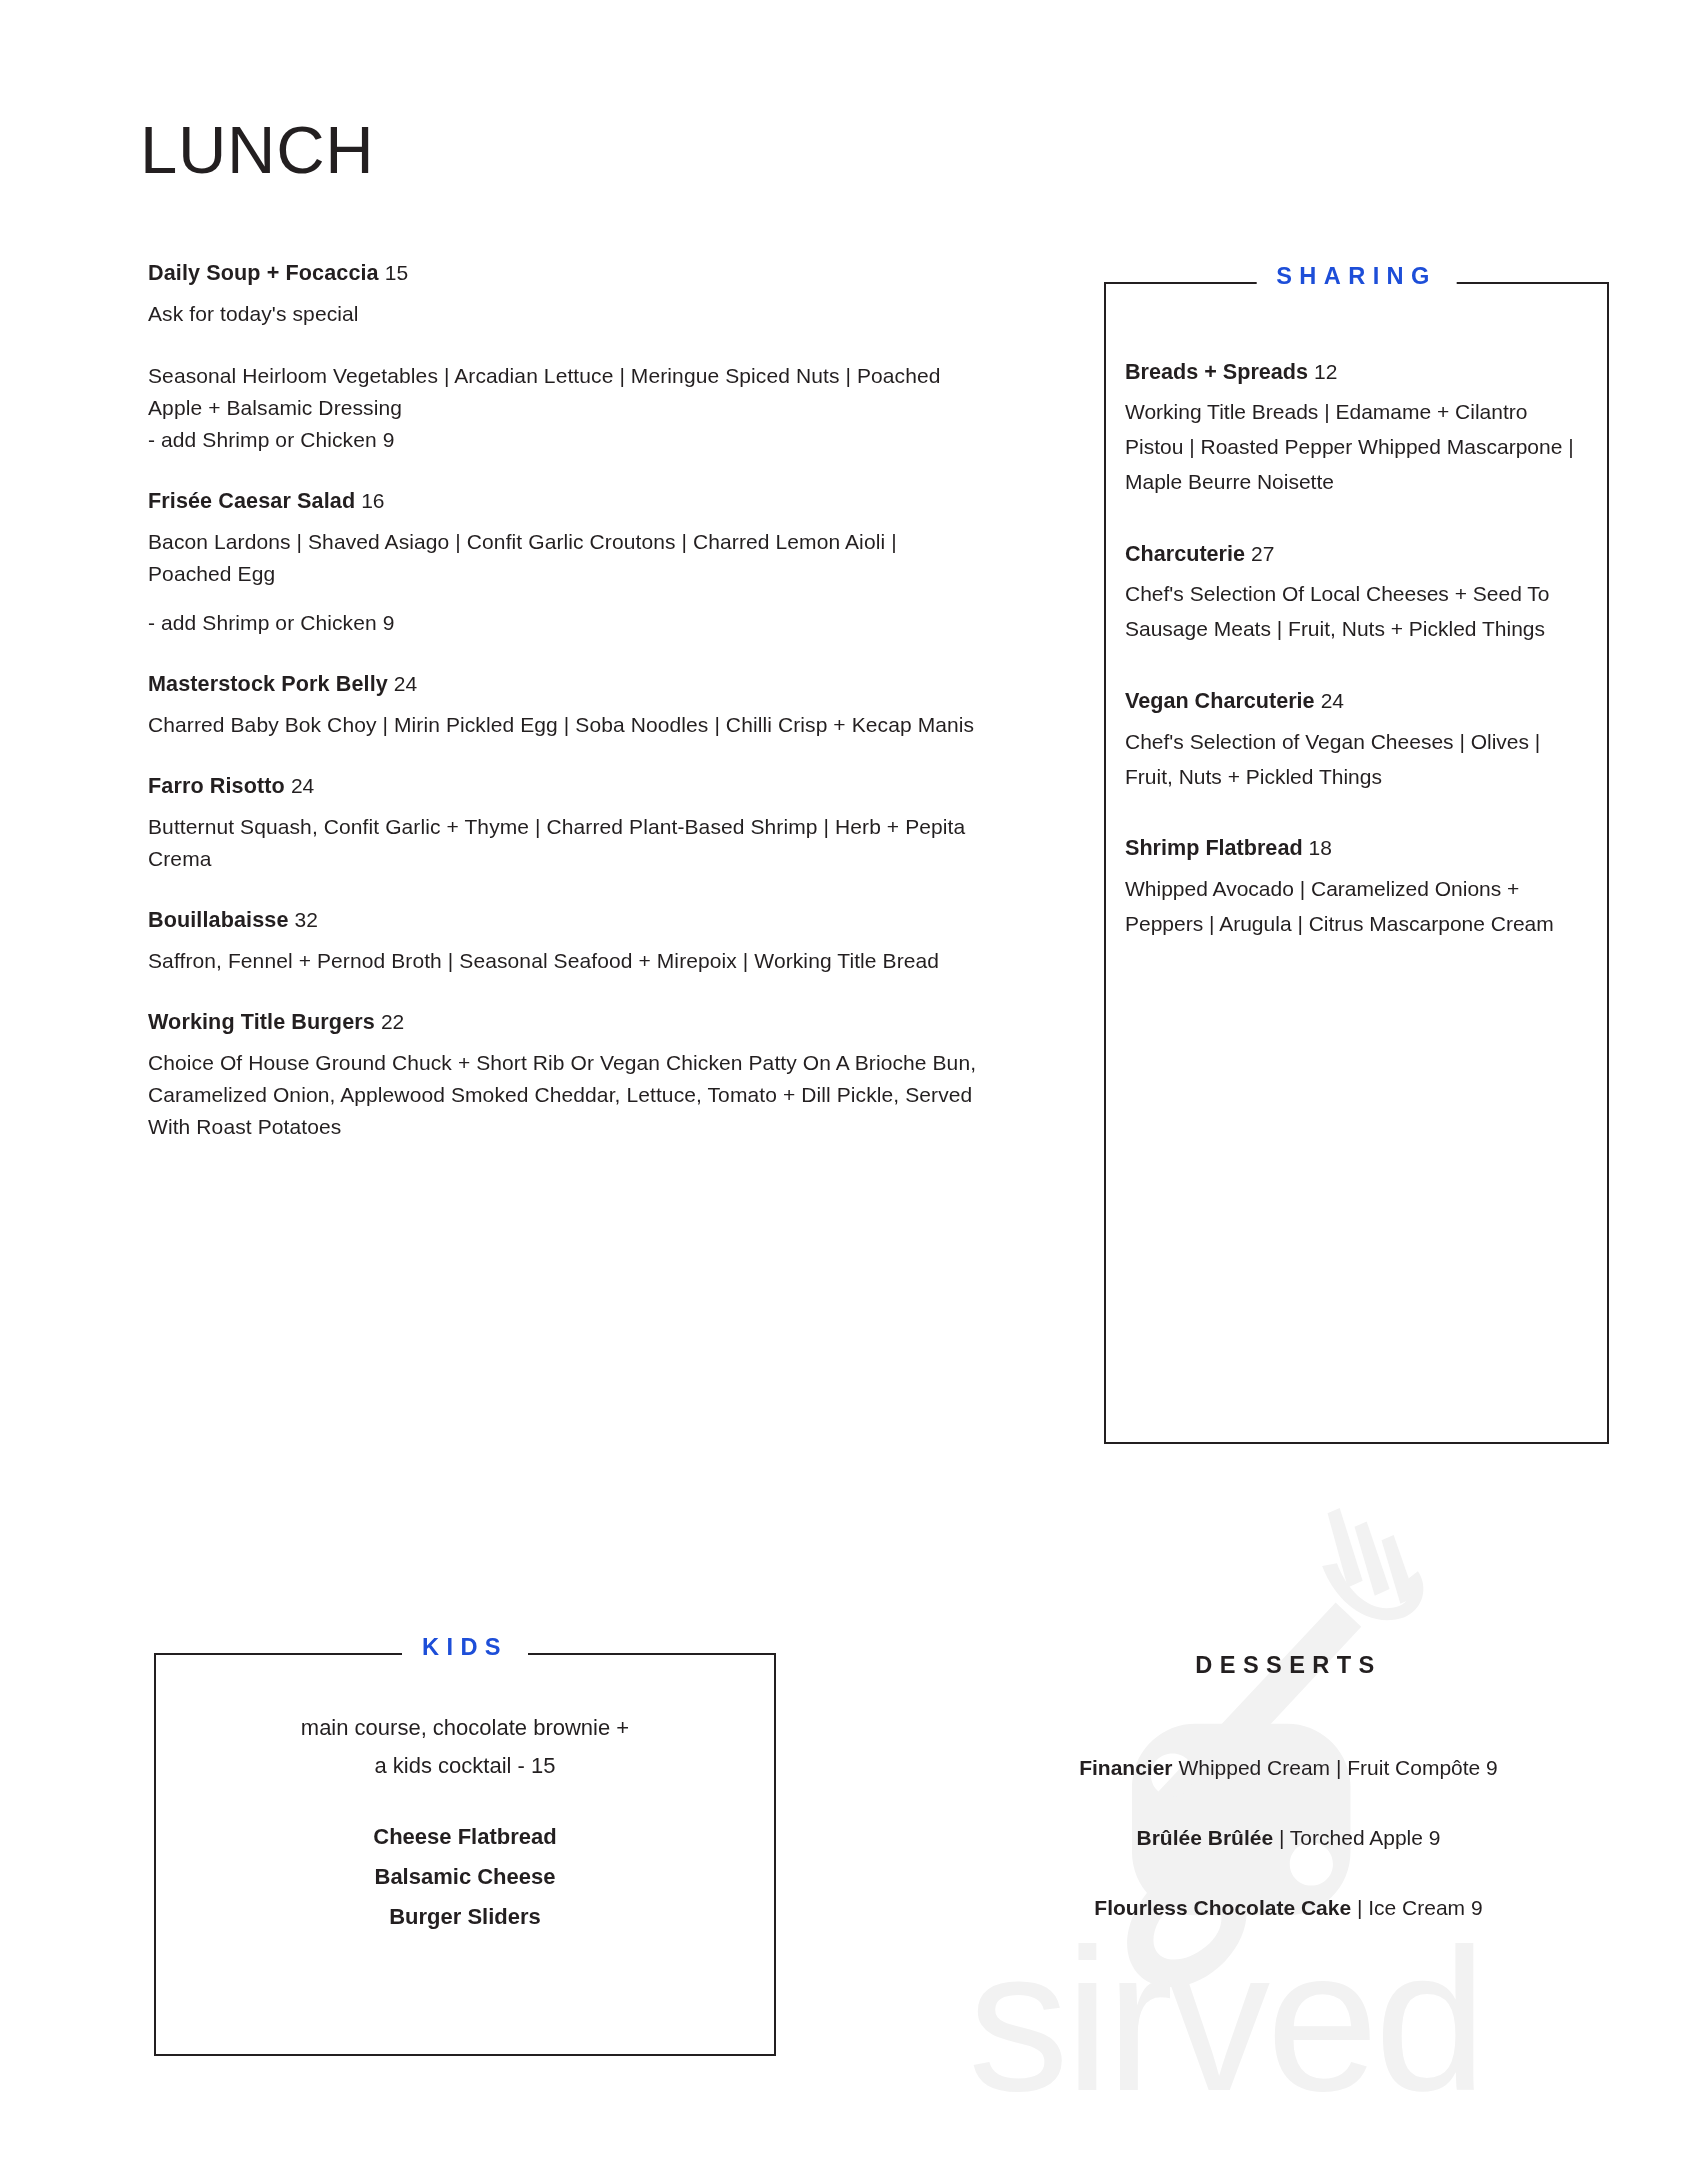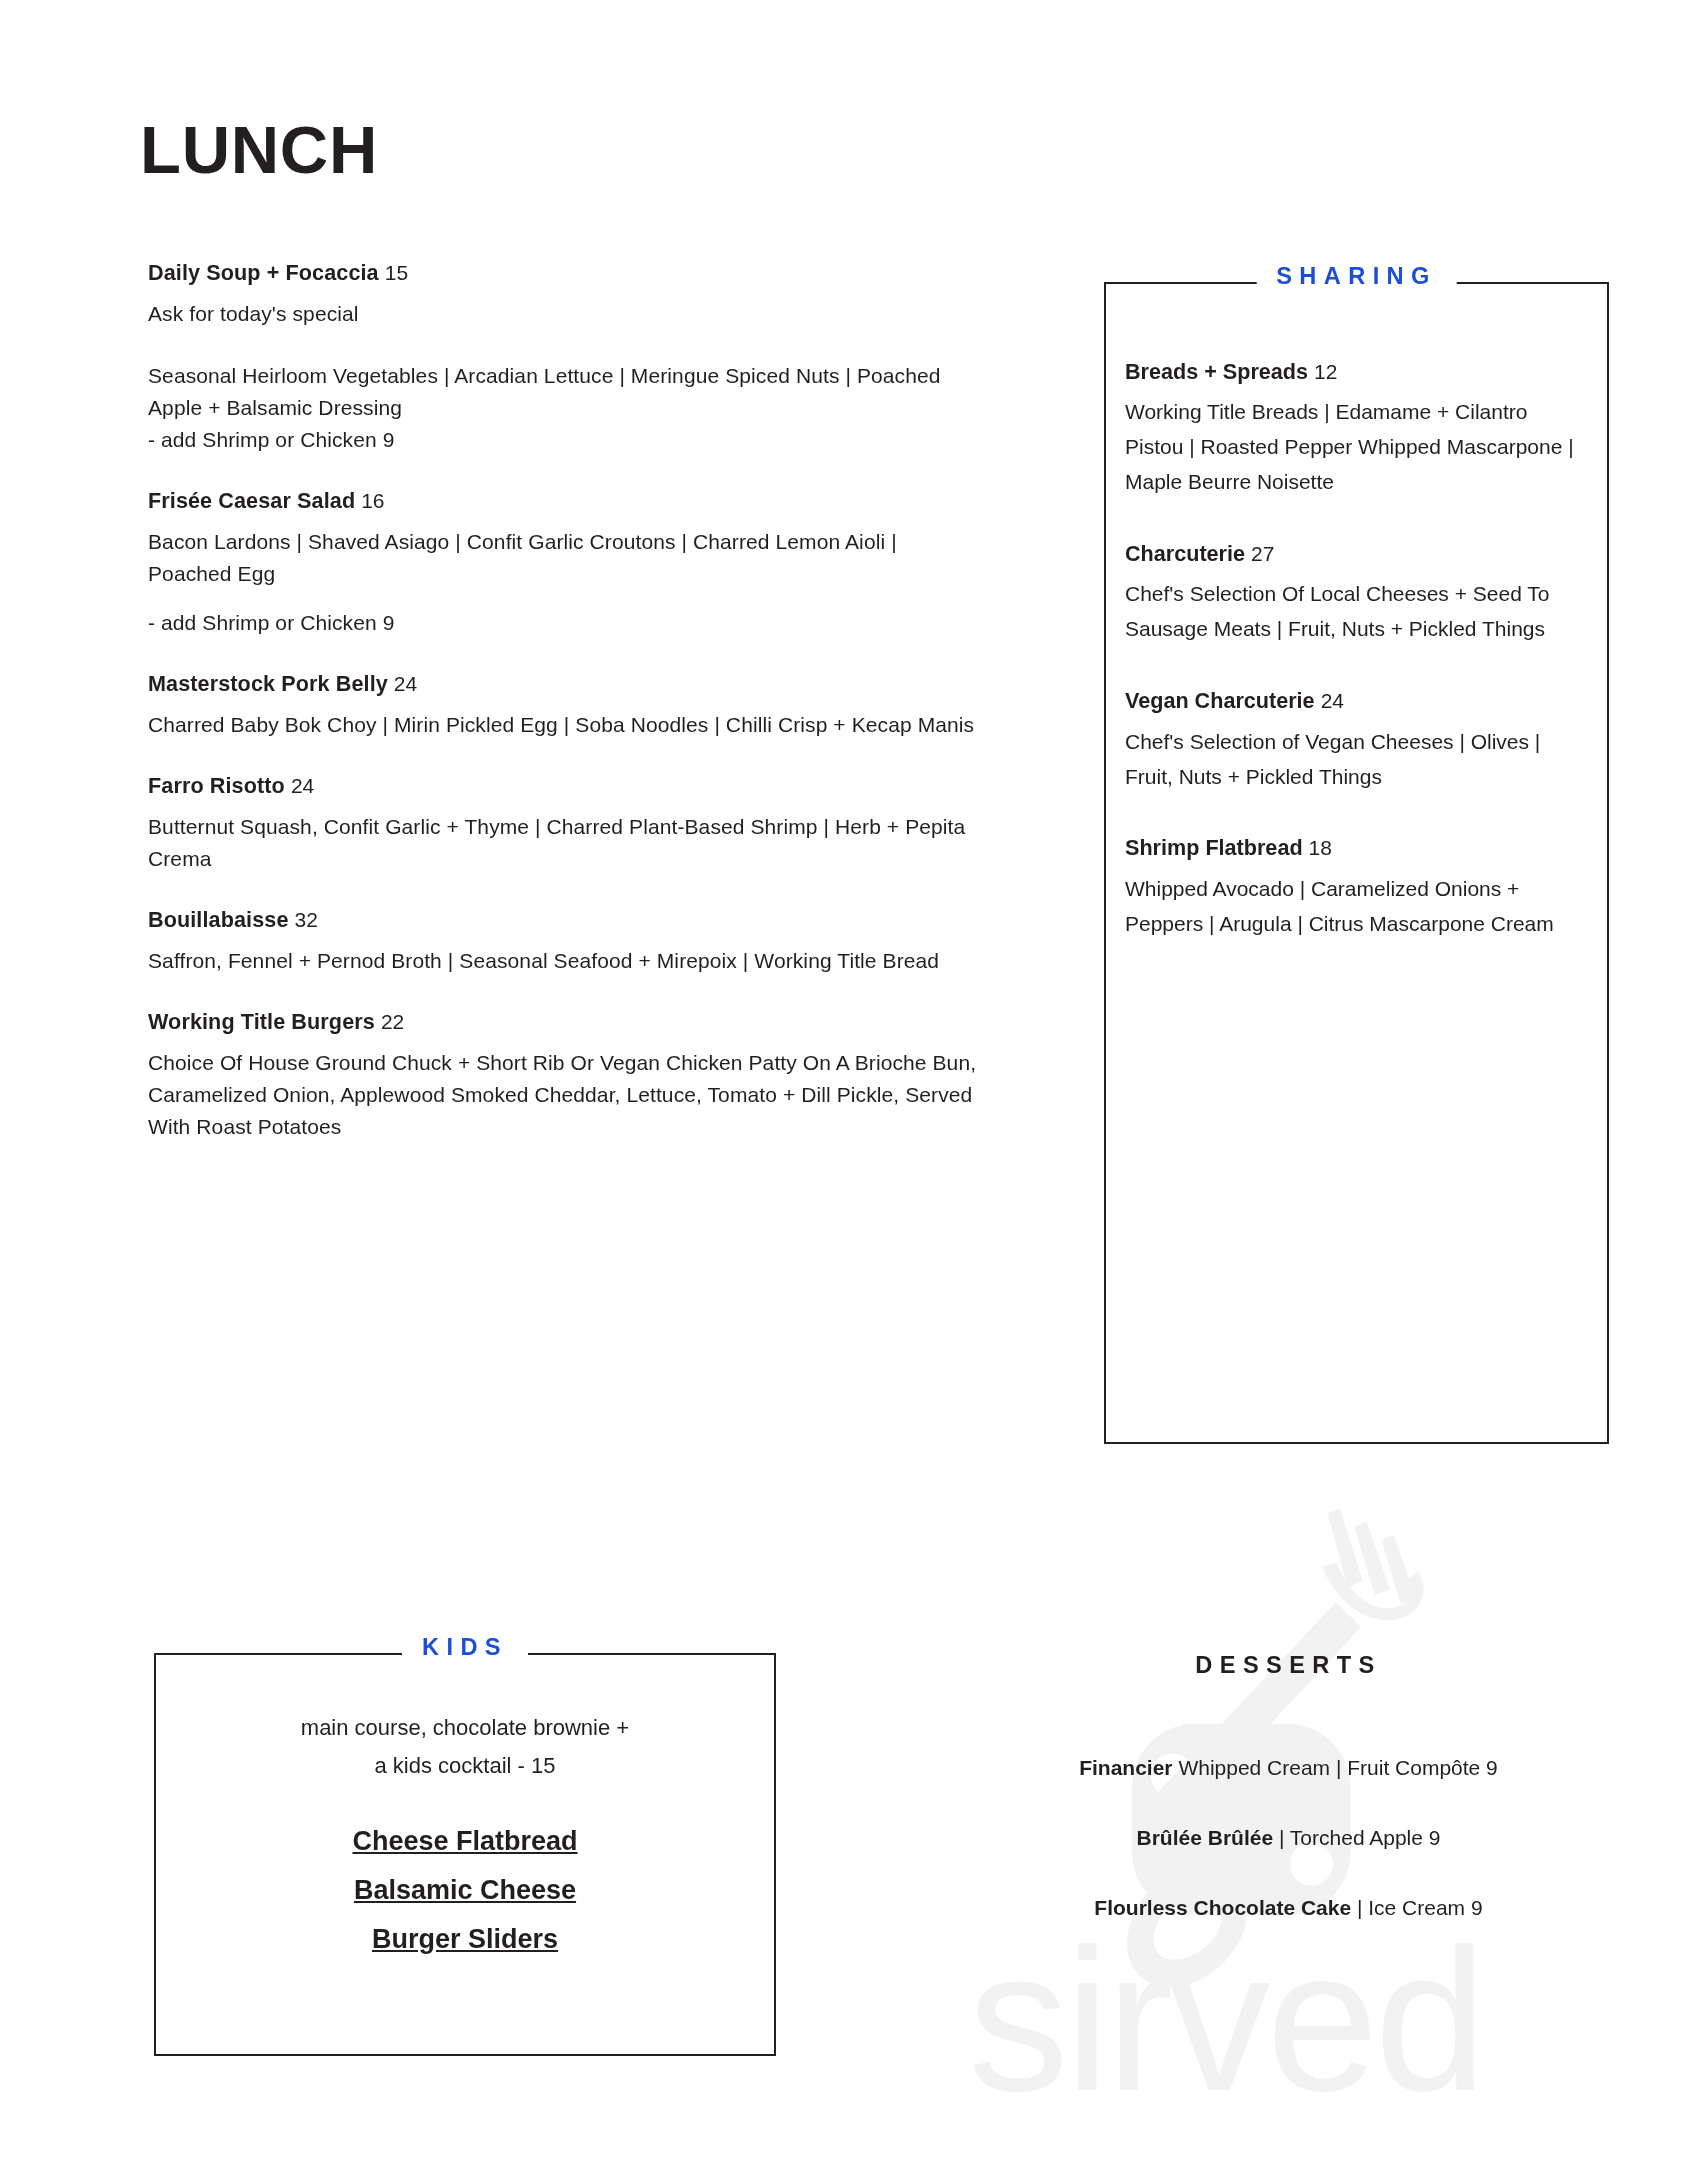--- a/index.html
+++ b/index.html
@@ -42,21 +42,21 @@
     pointer-events: none;
     font-family: "Liberation Sans", sans-serif;
   }
 
   
   .page-title {
     position: absolute;
     left: 140px;
     top: 116px;
     font-size: 67px;
-    font-weight: 700;
+    font-weight: 400;
     letter-spacing: 0.7px;
     line-height: 1;
     color: #231f20;
     z-index: 3;
   }
 
   
   .left-col {
     position: absolute;
     left: 148px;
@@ -151,25 +151,24 @@
     padding: 0 20px;
   }
   .kids-lead {
     font-size: 22px;
     font-weight: 300;
     line-height: 1.72;
     color: #231f20;
     margin-bottom: 32px;
   }
   .kids-list-item {
-    font-size: 27px;
+    font-size: 22px;
     font-weight: 700;
     line-height: 1.82;
     color: #231f20;
-    text-decoration: underline;
   }
 
   
   .desserts {
     position: absolute;
     left: 951px;
     top: 1654px;
     width: 675px;
     text-align: center;
     z-index: 3;

